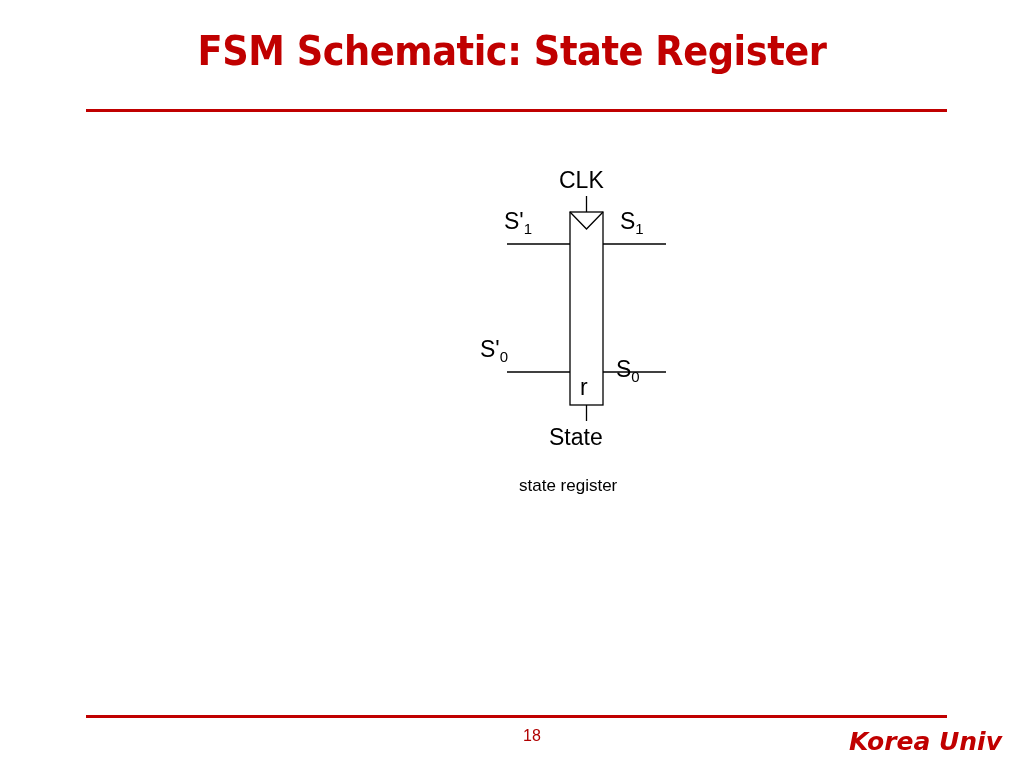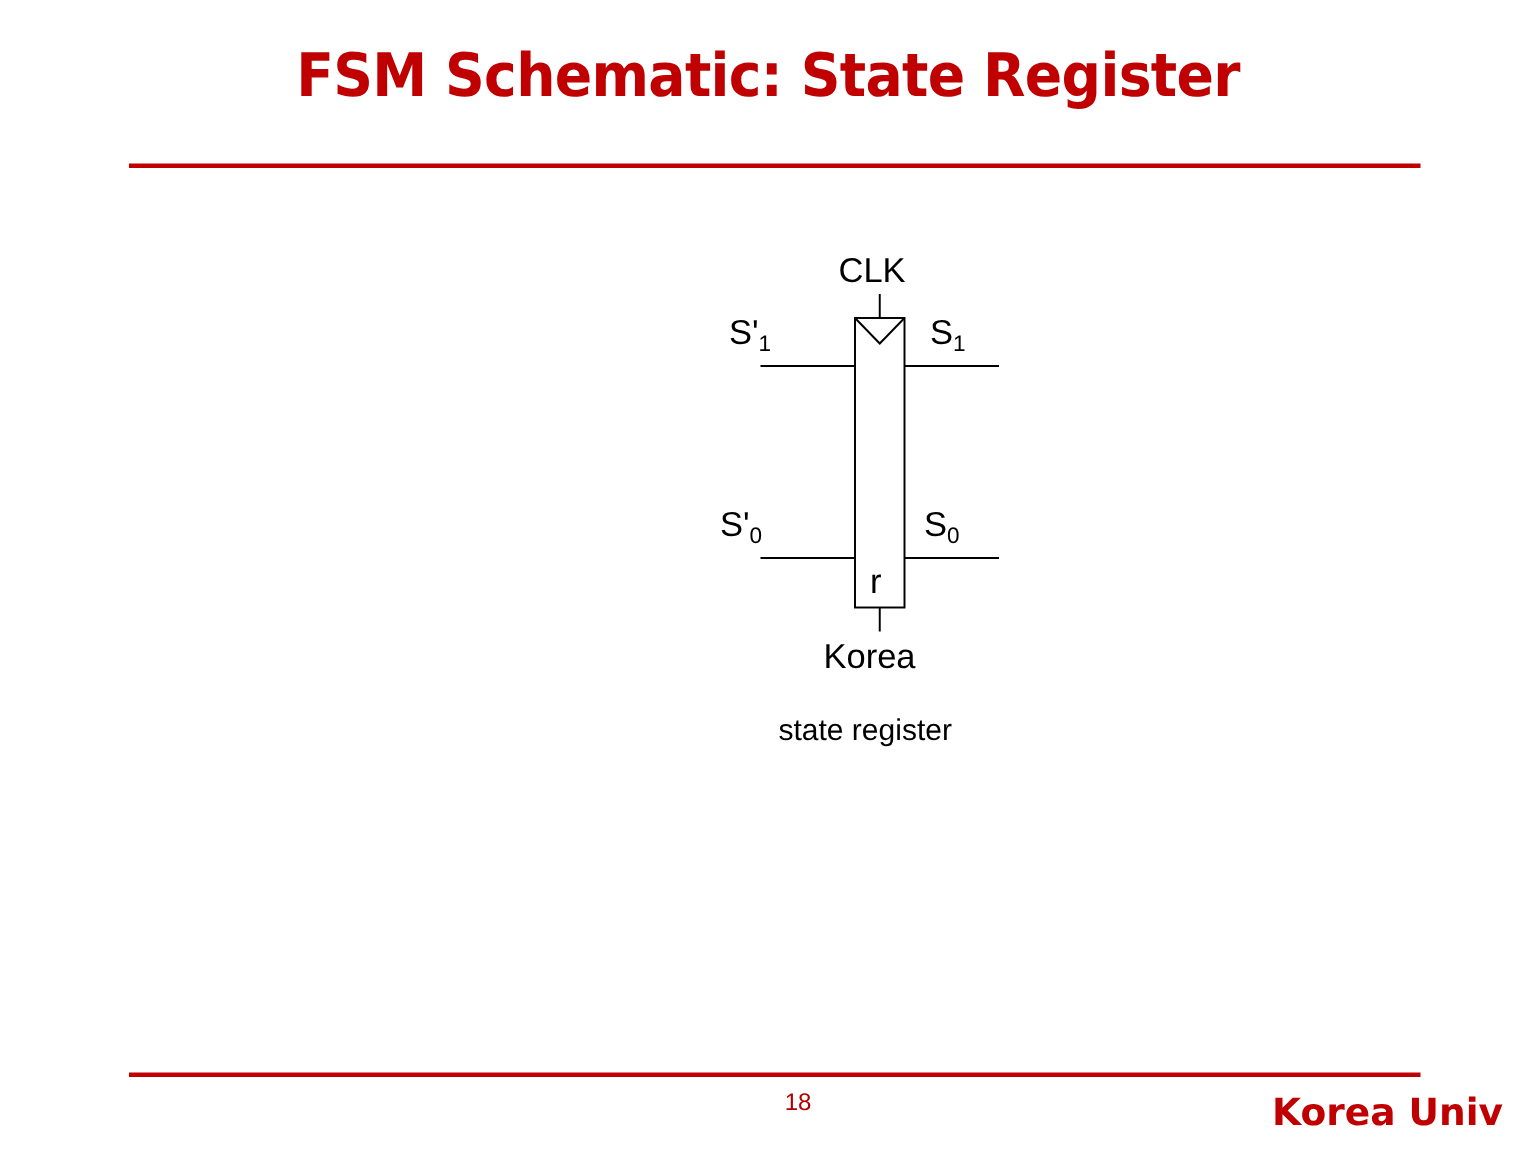--- a/index.html
+++ b/index.html
@@ -11,21 +11,21 @@
       position: absolute; left: 0; width: 1024px; top: 28px; text-align: center;
       font-family: "DejaVu Sans", sans-serif; font-weight: bold; font-size: 40px;
       letter-spacing: -0.5px; transform: scaleX(0.92);
     }
     .rule { position: absolute; left: 86px; width: 861px; height: 3px; }
     .rule.top { top: 109px; }
     .rule.bottom { top: 715px; }
     .diagram { position: absolute; left: 0; top: 0; width: 1024px; height: 768px; border-radius: 31px; }
     .lbl { position: absolute; font-size: 23px; color: #000; line-height: 1; }
     .lbl sub { font-size: 15px; vertical-align: -5px; }
-    .caption { position: absolute; font-size: 20px; color: #000; }
+    .caption { position: absolute; font-size: 17px; color: #000; }
     .page-num { position: absolute; left: 0; width: 1064px; top: 727px; text-align: center; font-size: 16px; color: #b00000; }
     .brand {
       position: absolute; right: 22px; top: 727px; font-family: "DejaVu Sans", sans-serif;
       font-weight: bold; font-size: 25px;
     }
   </style>
 </head>
 <body>
 
 <div class="title" style="color: rgb(192, 0, 0);">FSM Schematic: State Register</div>
@@ -38,26 +38,26 @@
     <line x1="586.5" y1="196" x2="586.5" y2="212" stroke="#000" stroke-width="1.3"></line>
     <line x1="586.5" y1="405" x2="586.5" y2="421" stroke="#000" stroke-width="1.3"></line>
     <line x1="507" y1="244" x2="570" y2="244" stroke="#000" stroke-width="1.3"></line>
     <line x1="603" y1="244" x2="666" y2="244" stroke="#000" stroke-width="1.3"></line>
     <line x1="507" y1="372" x2="570" y2="372" stroke="#000" stroke-width="1.3"></line>
     <line x1="603" y1="372" x2="666" y2="372" stroke="#000" stroke-width="1.3"></line>
   </svg>
 
   <div class="lbl" style="left:559px;top:169px">CLK</div>
 
-  <div class="lbl" style="left:486px;top:210px"><span>S'</span><sub>1</sub></div>
+  <div class="lbl" style="left:504px;top:210px"><span>S'</span><sub>1</sub></div>
   <div class="lbl" style="left:620px;top:210px"><span>S</span><sub>1</sub></div>
 
   <div class="lbl" style="left:480px;top:338px"><span>S'</span><sub>0</sub></div>
-  <div class="lbl" style="left:616px;top:338px"><span>S</span><sub>0</sub></div>
+  <div class="lbl" style="left:616px;top:358px"><span>S</span><sub>0</sub></div>
 
   <div class="lbl" style="left:580px;top:376px">r</div>
-  <div class="lbl" style="left:549px;top:426px">Korea</div>
+  <div class="lbl" style="left:549px;top:426px">State</div>
   <div class="caption" style="left:519px;top:476px">state register</div>
 </div>
 
 <div class="rule bottom" style="background: rgb(192, 0, 0);"></div>
 <div class="page-num">18</div>
-<div class="brand" style="color: rgb(192, 0, 0);">Korea Univ</div>
+<div class="brand" style="color: rgb(192, 0, 0); font-style: italic;">Korea Univ</div>
 
 </body></html>

